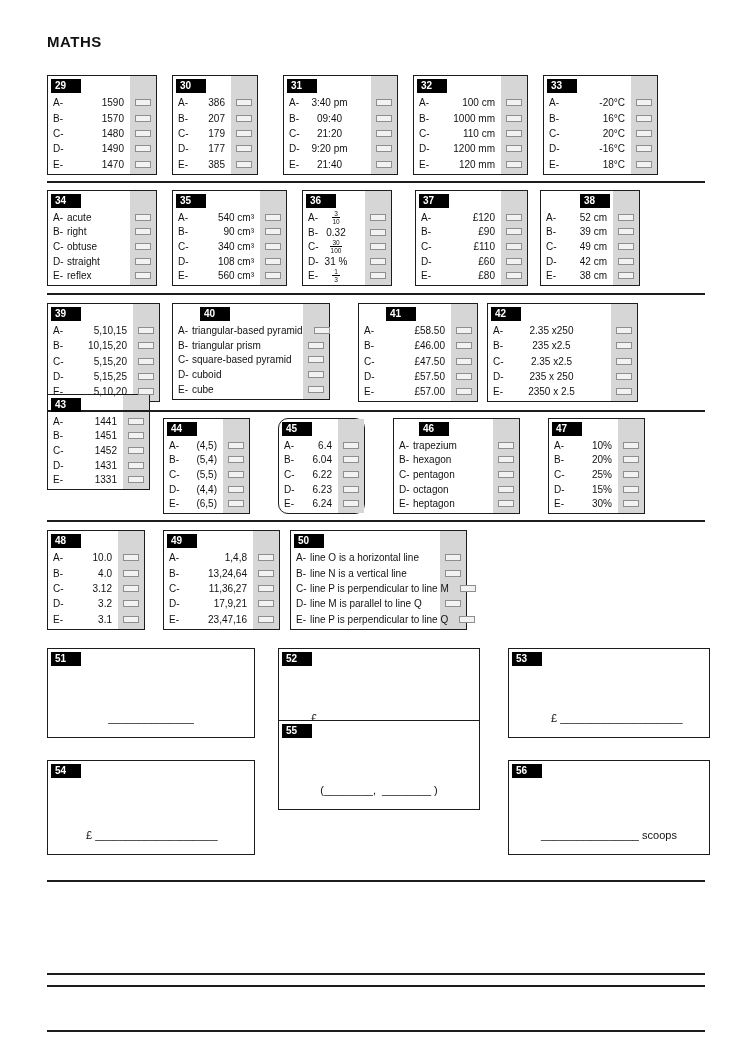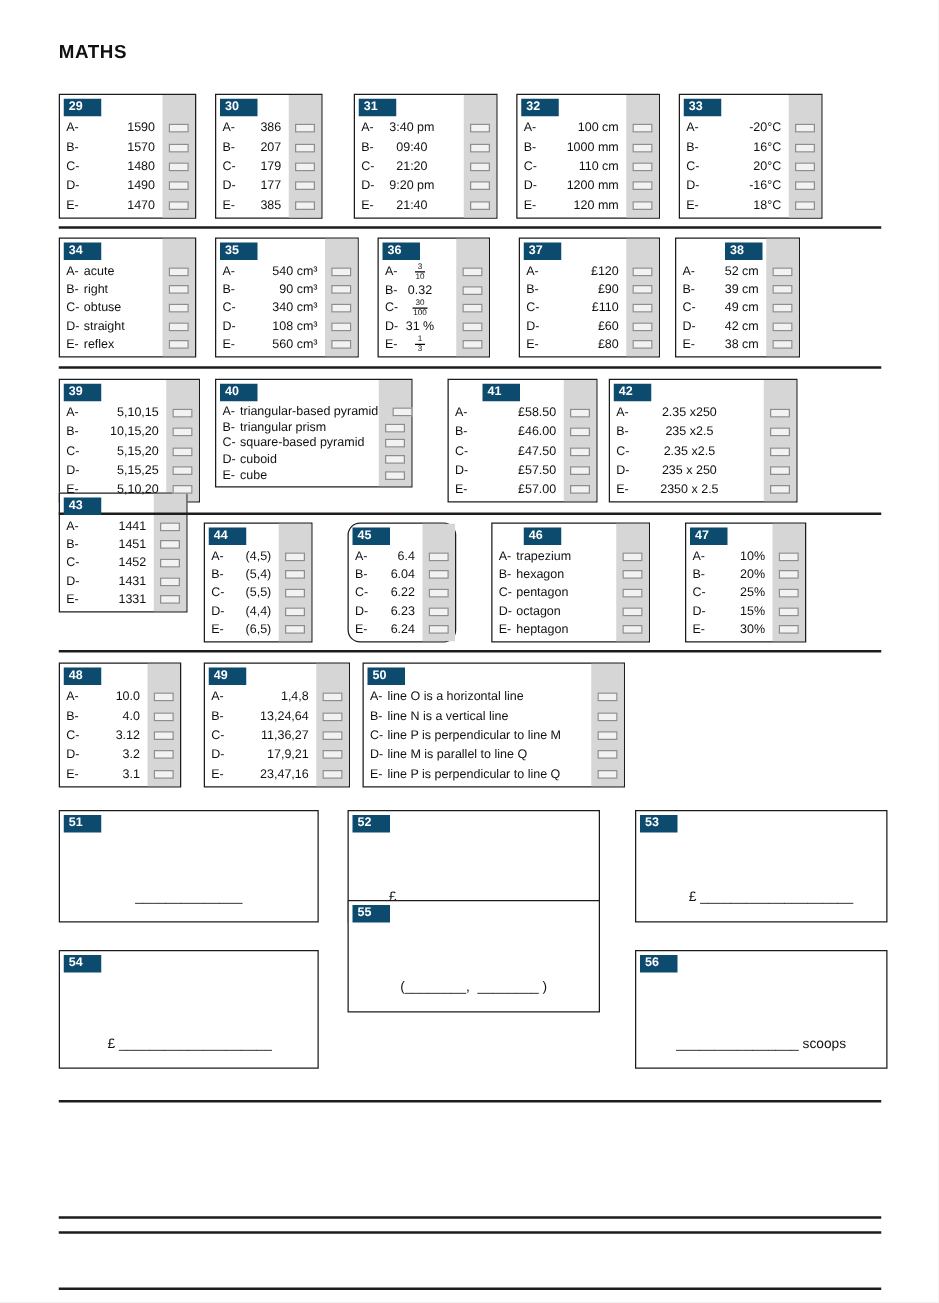--- a/index.html
+++ b/index.html
@@ -3,21 +3,21 @@
 <meta charset="utf-8">
 <style>
   * { margin:0; padding:0; box-sizing:border-box; }
   html,body { background:#f6f6f6; }
   body { font-family:"Liberation Sans","DejaVu Sans",sans-serif; }
   .page { position:relative; width:751px; height:1042px; margin:0 auto; background:#fff; outline:1px solid #d9d9d9; overflow:hidden; }
   .title { position:absolute; left:47px; top:33px; font-size:15px; font-weight:bold; letter-spacing:.5px; color:#111; }
 
   .qbox { position:absolute; border:1.5px solid #1c1c1c; background:#fff; }
   .strip { position:absolute; top:0; right:0; bottom:0; width:26px; background:#d6d6d6; }
-  .qtab, .wtab { width:30px; height:14px; background:#0c4a6e; color:#fff; font-size:10px; font-weight:bold; line-height:14px; padding-left:4px; }
+  .qtab, .wtab { width:30px; height:14px; background:#000000; color:#fff; font-size:10px; font-weight:bold; line-height:14px; padding-left:4px; }
   .qtab { position:relative; z-index:1; margin:3px 0 1px 3px; }
   .opts { position:absolute; left:0; right:0; top:19px; bottom:2px; display:flex; flex-direction:column; z-index:1; }
   .opt { flex:1; display:flex; align-items:center; }
   .letter { flex:0 0 18px; padding-left:5px; font-size:10px; color:#111; }
   .val { flex:1; font-size:10px; white-space:nowrap; padding-right:6px; padding-left:1px; color:#111; }
   .val.a-right { text-align:right; }
   .val.a-center { text-align:center; padding-right:15px; }
   .val.a-left { text-align:left; }
   .slot { flex:0 0 26px; display:flex; justify-content:center; align-items:center; }
   .cell { width:16px; height:7px; background:#f2f2f2; border:1px solid #8e8e8e; }
@@ -482,21 +482,21 @@
         </div>
         <div class="opt">
           <span class="letter">E-</span>
           <span class="val a-right">5,10,20</span>
           <span class="slot">
             <span class="cell"></span>
           </span>
         </div>
       </div>
     </div>
-    <div class="qbox" style="left: 172px; top: 303px; width: 158px; height: 87px;">
+    <div class="qbox" style="left: 172px; top: 303px; width: 158px; height: 97px; padding-left: 24px;">
       <div class="strip"></div>
       <div class="qtab">40</div>
       <div class="opts">
         <div class="opt">
           <span class="letter">A-</span>
           <span class="val a-left">triangular-based pyramid</span>
           <span class="slot">
             <span class="cell"></span>
           </span>
         </div>
@@ -892,21 +892,21 @@
         </div>
         <div class="opt">
           <span class="letter">E-</span>
           <span class="val a-right">23,47,16</span>
           <span class="slot">
             <span class="cell"></span>
           </span>
         </div>
       </div>
     </div>
-    <div class="qbox" style="left: 290px; top: 530px; width: 210px; height: 100px;">
+    <div class="qbox" style="left: 290px; top: 530px; width: 177px; height: 100px;">
       <div class="strip"></div>
       <div class="qtab">50</div>
       <div class="opts">
         <div class="opt">
           <span class="letter">A-</span>
           <span class="val a-left">line O is a horizontal line</span>
           <span class="slot">
             <span class="cell"></span>
           </span>
         </div>

